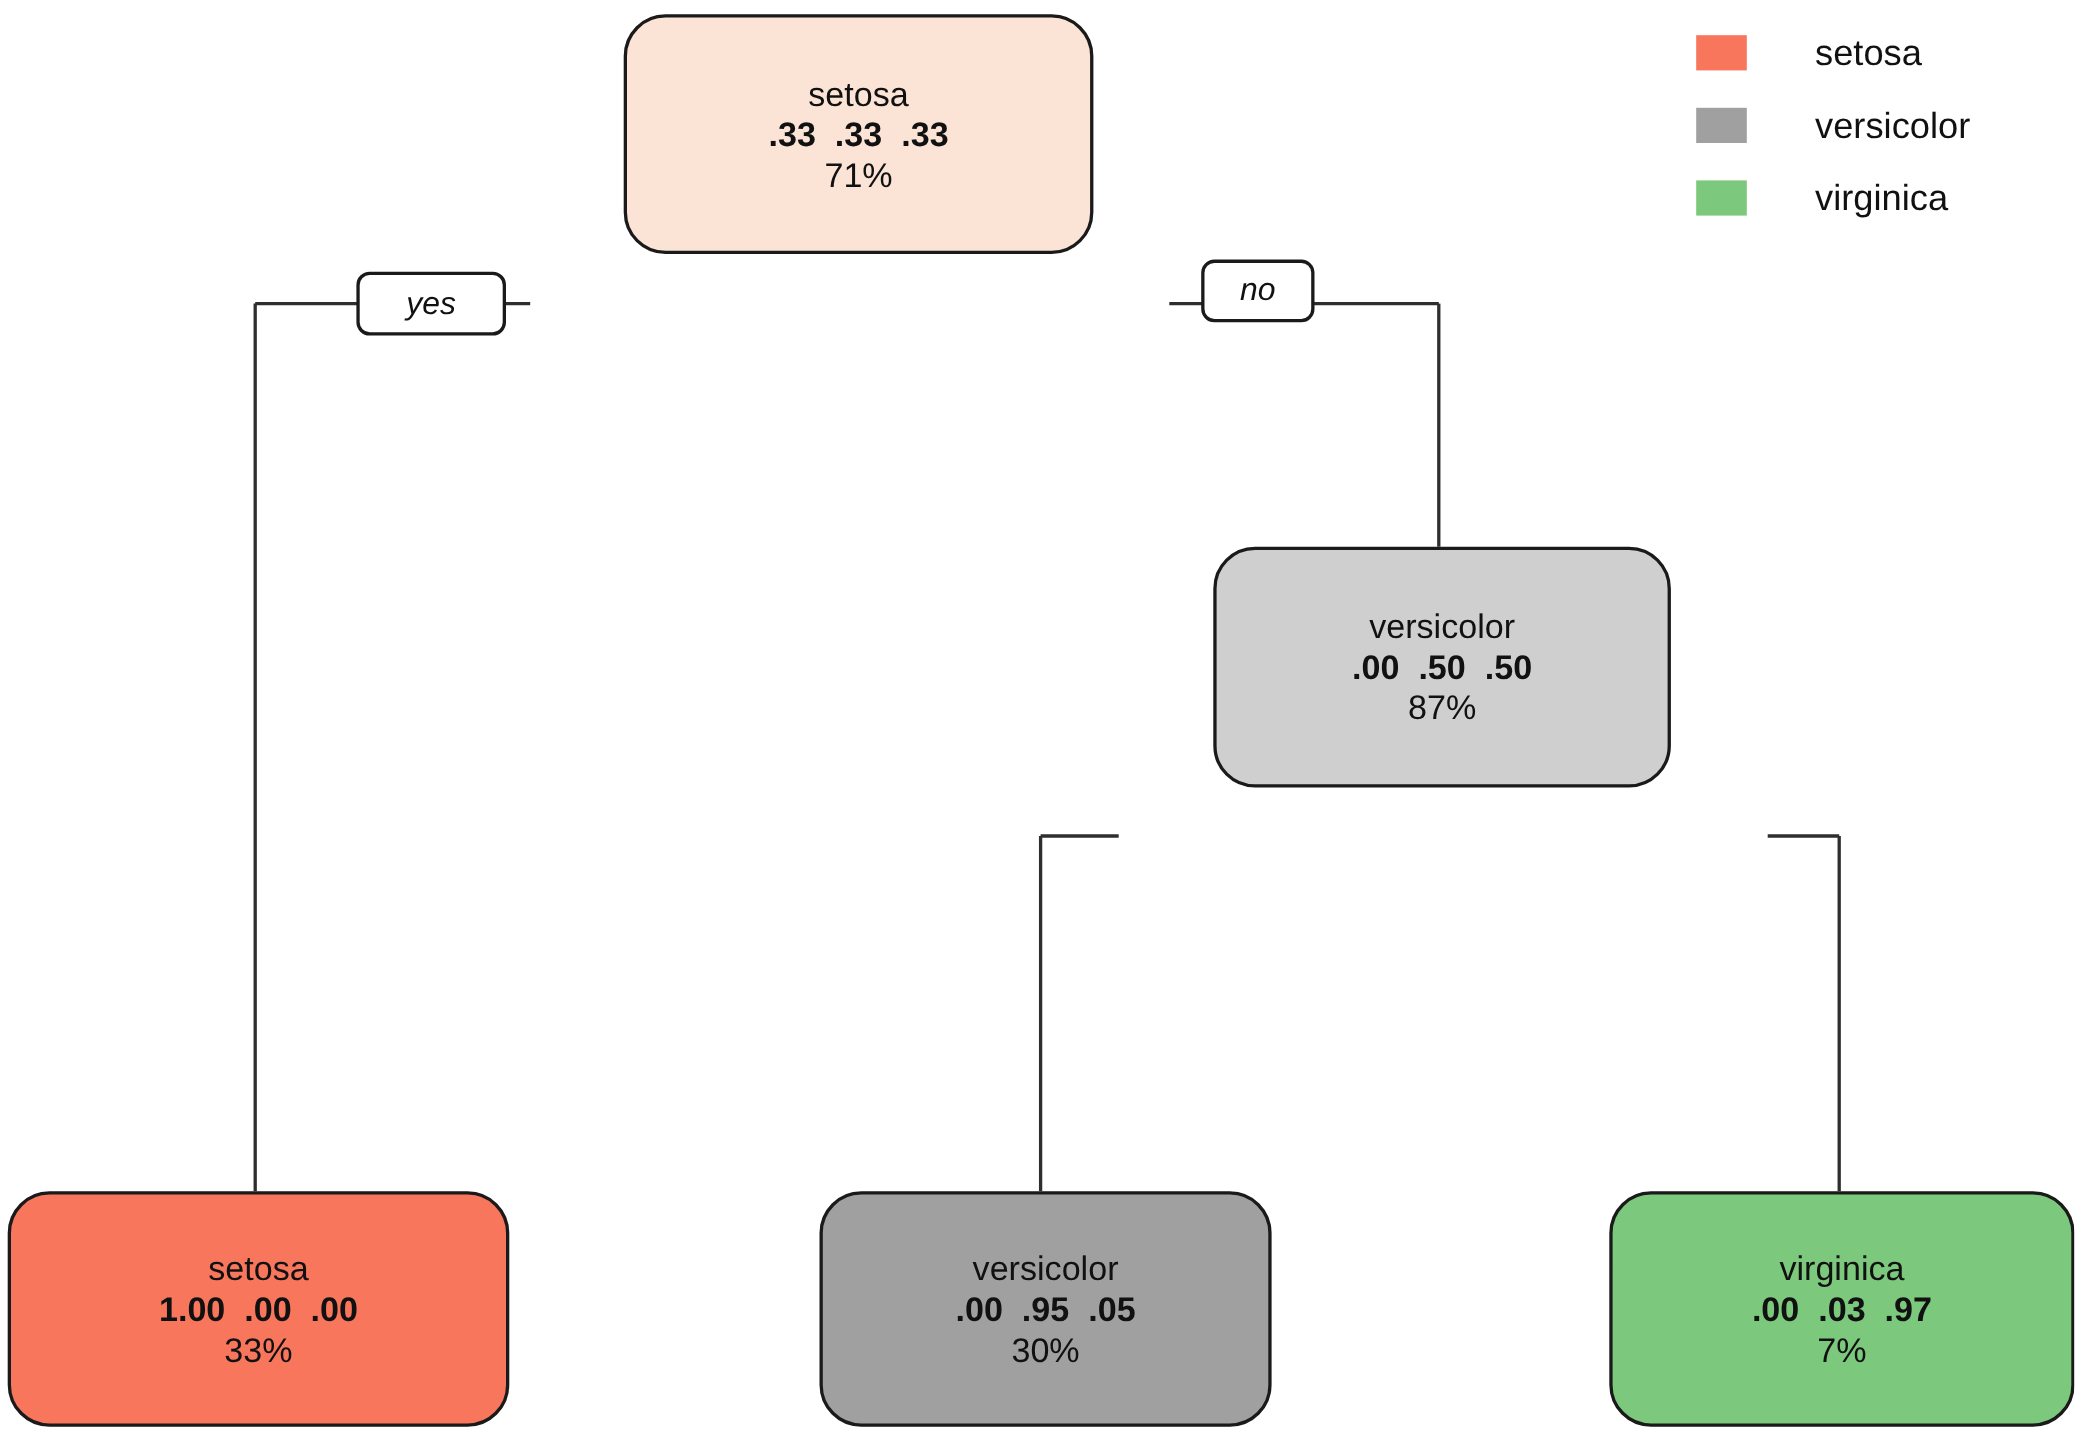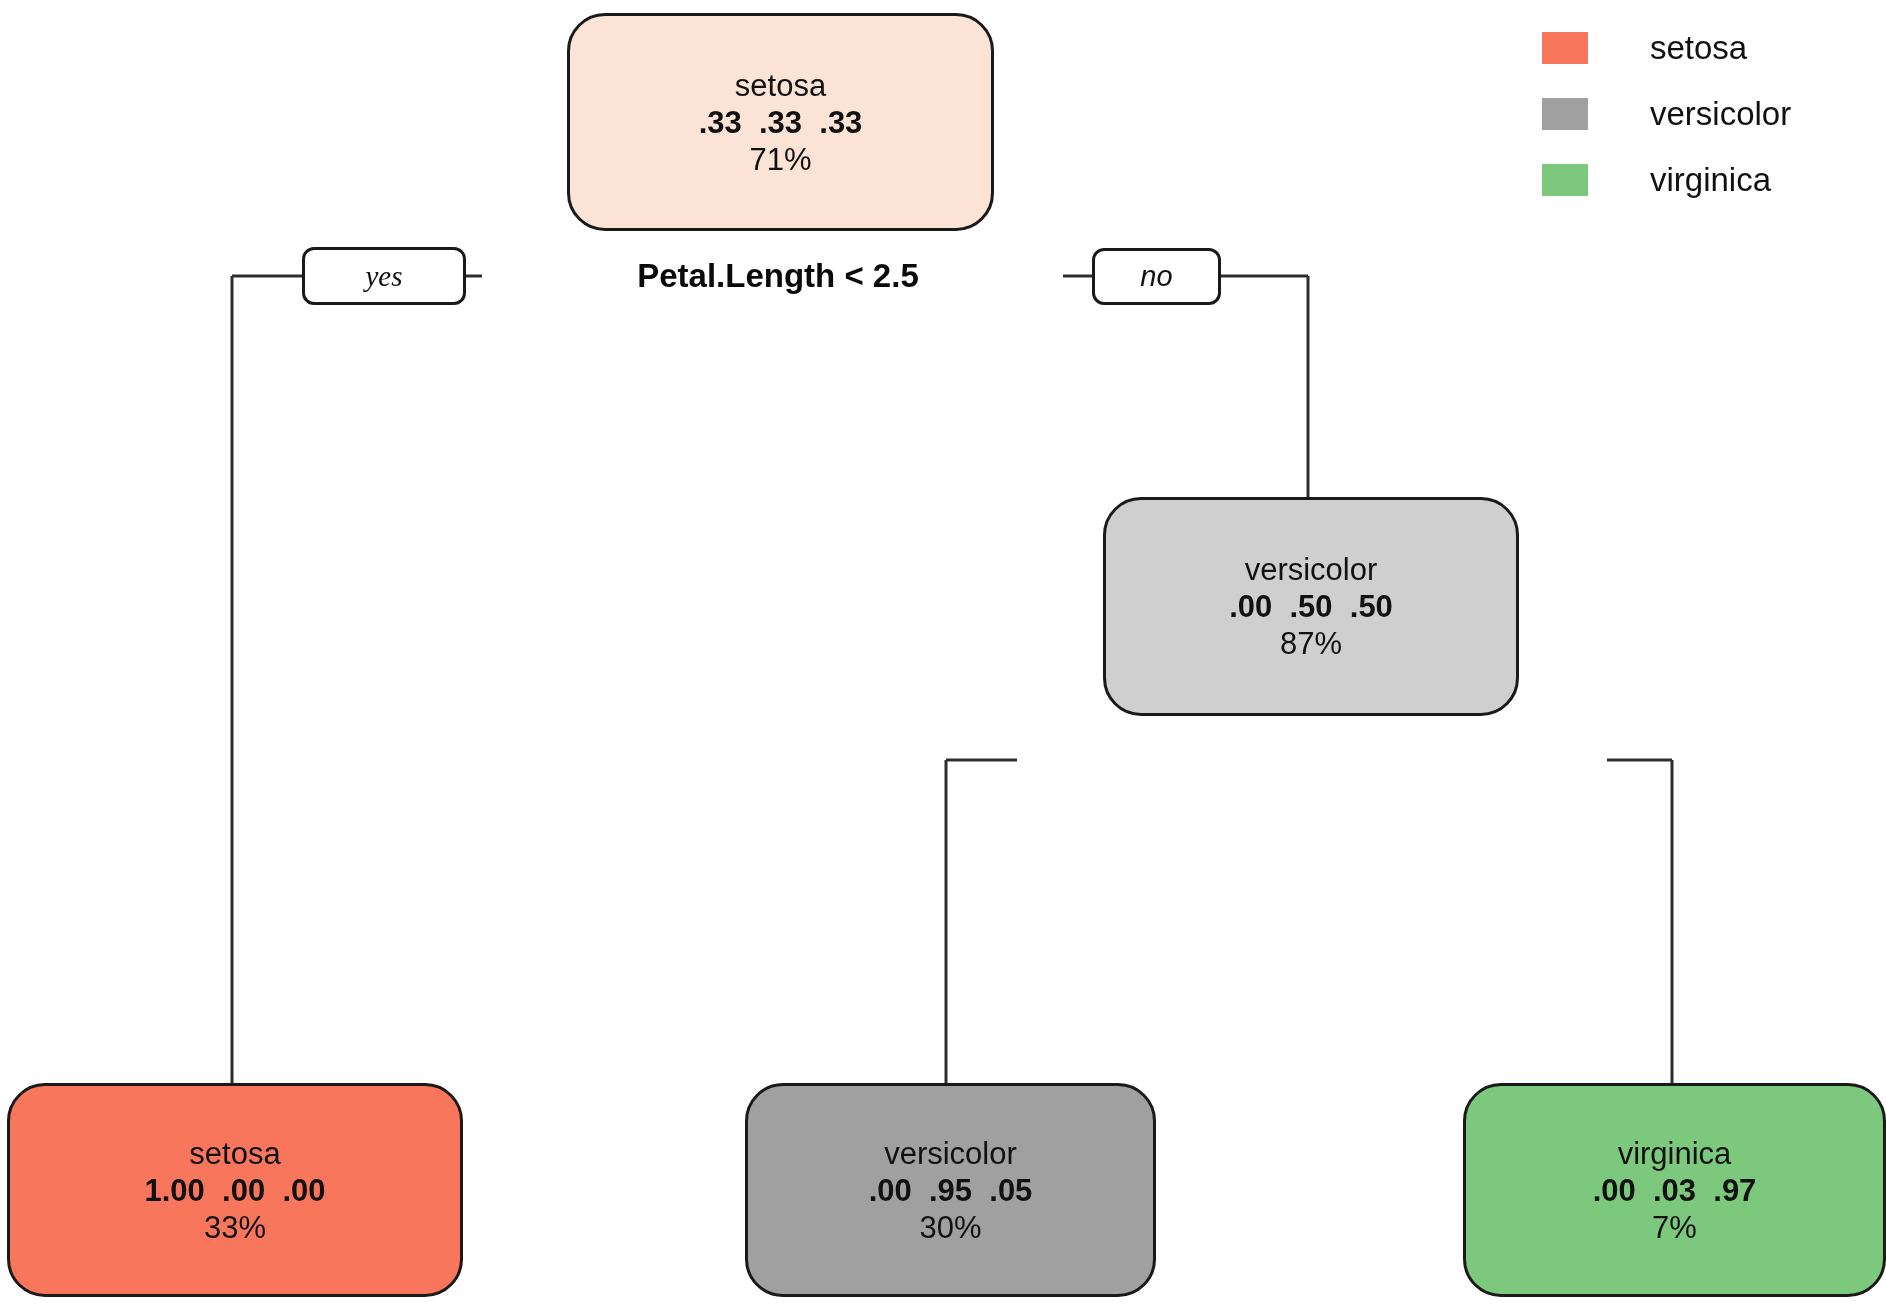--- a/index.html
+++ b/index.html
@@ -97,27 +97,26 @@
       <path d="M 1672 760 V 1083"></path>
     </g>
   </svg>
 
   <div class="node" style="left: 567px; top: 13px; width: 421px; height: 212px; background: rgb(251, 227, 214);">
     <div class="nlabel">setosa</div>
     <div class="probs">.33  .33  .33</div>
     <div class="pct">71%</div>
   </div>
 
-  <div class="split-label" style="left:778px; top:276px;">Petal.Length &lt; 2.5</div>
 
-  <div class="branch-badge" style="left:302px; top:247px; width:164px; height:58px;font-family:Liberation Serif, serif;">
+  <div class="branch-badge" style="left:324px; top:247px; width:136px; height:58px;">
     <span>yes</span>
   </div>
 
-  <div class="branch-badge" style="left:1092px; top:248px; width:129px; height:57px;">
+  <div class="branch-badge" style="left:1092px; top:236px; width:103px; height:57px;">
     <span>no</span>
   </div>
 
   <div class="node" style="left: 1103px; top: 497px; width: 410px; height: 213px; background: rgb(207, 207, 207);">
     <div class="nlabel">versicolor</div>
     <div class="probs">.00  .50  .50</div>
     <div class="pct">87%</div>
   </div>
 
 

